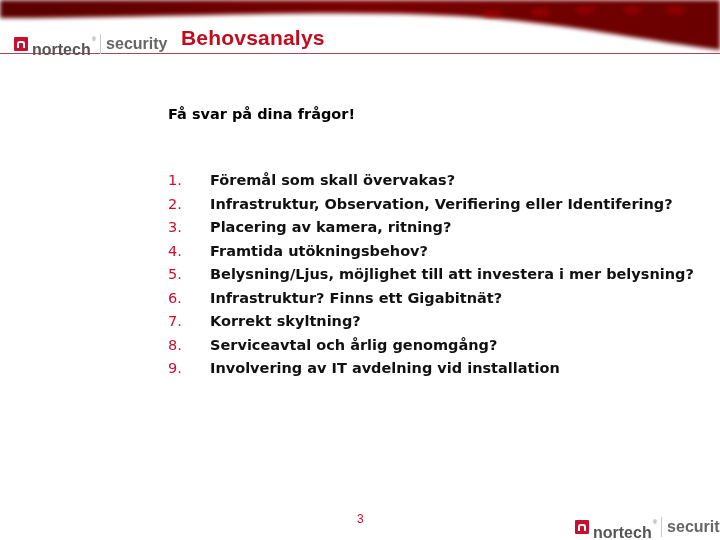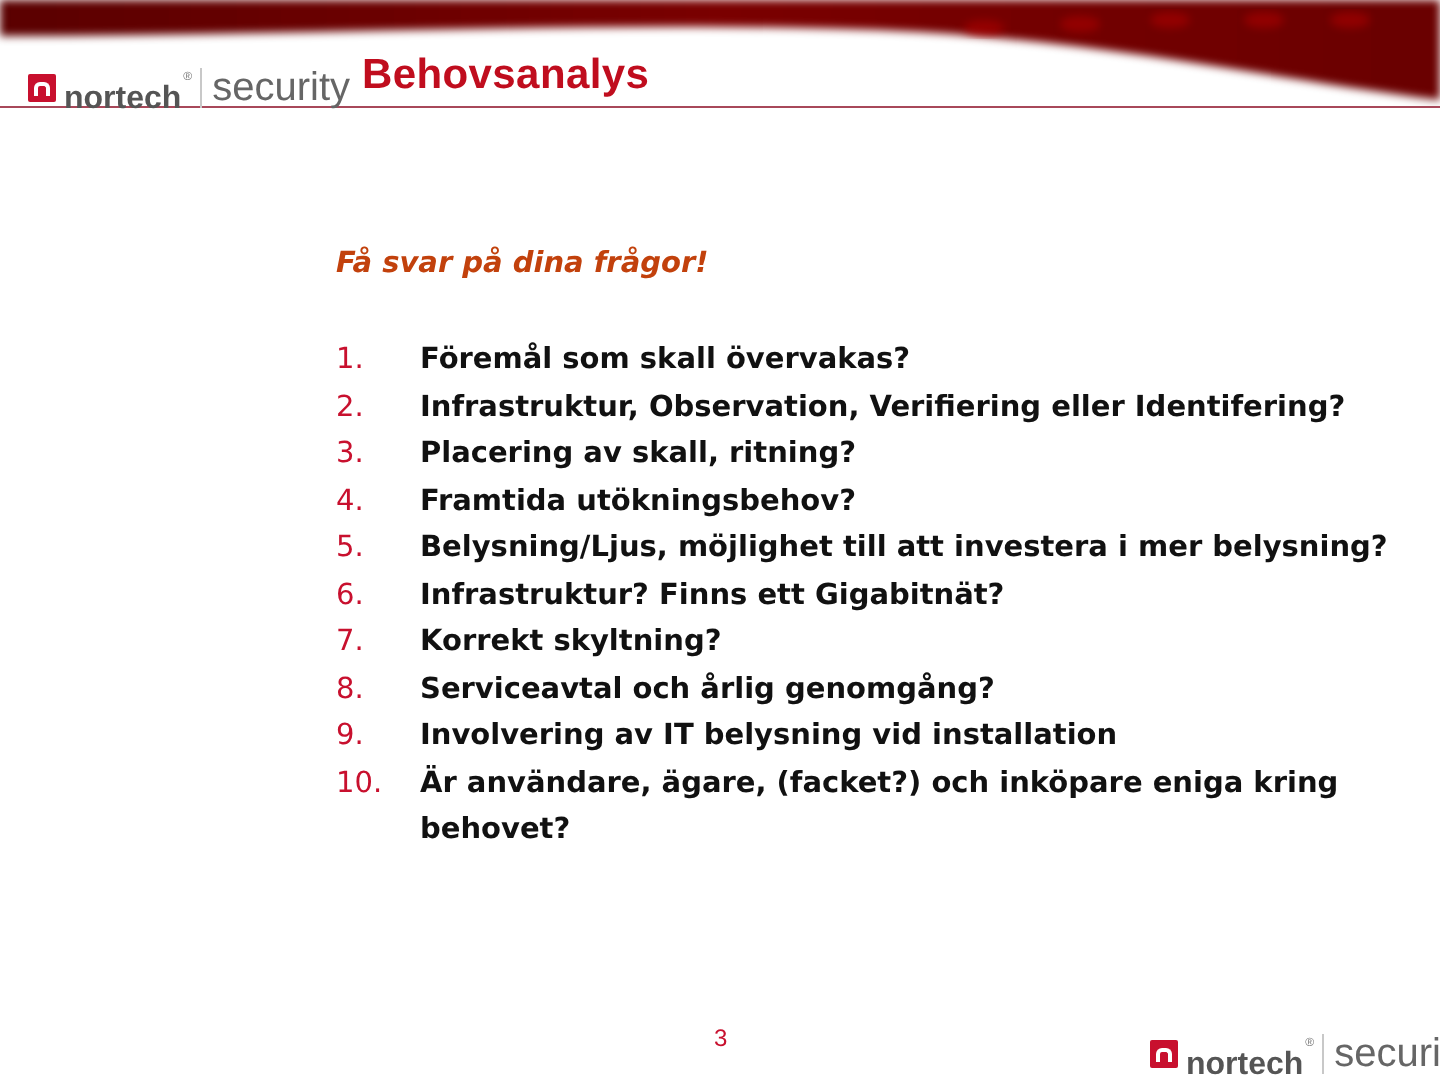--- a/index.html
+++ b/index.html
@@ -5,25 +5,25 @@
   html, body { margin:0; padding:0; }
   body { width:720px; height:540px; position:relative; overflow:hidden; background:#ffffff; font-family:"Liberation Sans", sans-serif; }
   .swoosh { position:absolute; left:0; top:0; width:720px; height:60px; }
   .header-line { position:absolute; left:0; top:53px; width:720px; height:1px; background:#a8485a; }
   .logo { position:absolute; display:flex; align-items:center; }
   .logo .mark { width:14px; height:14px; background:#c8102e; border-radius:1px; position:relative; }
   .logo .mark::after { content:""; position:absolute; left:3px; top:4px; width:6px; height:7px; border:2px solid #fff; border-bottom:none; border-radius:3px 3px 0 0; box-sizing:border-box; width:8px; }
   .logo .brand { color:#555; font-size:16px; font-weight:bold; margin-left:4px; letter-spacing:0px;margin-top:12px; }
   .logo .reg { color:#777; font-size:6px; vertical-align:top; margin-left:1px; position:relative; top:-5px; }
   .logo .divider { width:1px; height:20px; background:#c8c8c8; margin:0 5px 0 4px; }
-  .logo .sub { color:#666; font-size:20px; }
+  .logo .sub { color:#666; font-size:16px;font-weight:bold; }
   .logo-top { left:14px; top:29px; }
   .logo-bottom { left:575px; top:512px; }
   .title { position:absolute; left:181px; top:26px; font-size:21px; font-weight:bold; color:#c00d1e; letter-spacing:0.2px;text-align:right; }
-  .subtitle { position:absolute; left:168px; top:124px; font-size:16px; font-weight:bold; color:#c2410c; font-family:"DejaVu Sans", sans-serif; font-size:14.5px;font-style:italic; }
+  .subtitle { position:absolute; left:168px; top:106px; font-size:16px; font-weight:bold; color:#000000; font-family:"DejaVu Sans", sans-serif; font-size:14.5px; }
   .list { position:absolute; left:168px; top:169px; width:540px; margin:0; padding:0; list-style:none; }
   .list li { display:flex; font-family:"DejaVu Sans", sans-serif; font-size:14.5px; line-height:23.5px; color:#111; }
   .list .num { width:42px; flex:none; color:#c8102e; }
   .list .txt { flex:1;font-weight:bold; }
   .page-num { position:absolute; left:357px; top:512px; font-size:12px; color:#c8102e; }
 </style>
 </head>
 <body>
 
 <svg class="swoosh" viewBox="0 0 720 60" preserveAspectRatio="none">
@@ -64,21 +64,21 @@
   <li>
       <span class="num">1.</span>
       <span class="txt">Föremål som skall övervakas?</span>
     </li>
   <li>
       <span class="num">2.</span>
       <span class="txt">Infrastruktur, Observation, Verifiering eller Identifering?</span>
     </li>
   <li>
       <span class="num">3.</span>
-      <span class="txt">Placering av skall, ritning?</span>
+      <span class="txt">Placering av kamera, ritning?</span>
     </li>
   <li>
       <span class="num">4.</span>
       <span class="txt">Framtida utökningsbehov?</span>
     </li>
   <li>
       <span class="num">5.</span>
       <span class="txt">Belysning/Ljus, möjlighet till att investera i mer belysning?</span>
     </li>
   <li>
@@ -88,25 +88,21 @@
   <li>
       <span class="num">7.</span>
       <span class="txt">Korrekt skyltning?</span>
     </li>
   <li>
       <span class="num">8.</span>
       <span class="txt">Serviceavtal och årlig genomgång?</span>
     </li>
   <li>
       <span class="num">9.</span>
-      <span class="txt">Involvering av IT belysning vid installation</span>
-    </li>
-  <li>
-      <span class="num">10.</span>
-      <span class="txt">Är användare, ägare, (facket?) och inköpare eniga kring behovet?</span>
+      <span class="txt">Involvering av IT avdelning vid installation</span>
     </li>
 </ol>
 
 <div class="page-num">3</div>
 
 <div class="logo logo-bottom">
   <span class="mark"></span>
   <span class="brand">nortech</span>
   <span class="reg">®</span>
   <span class="divider"></span>

